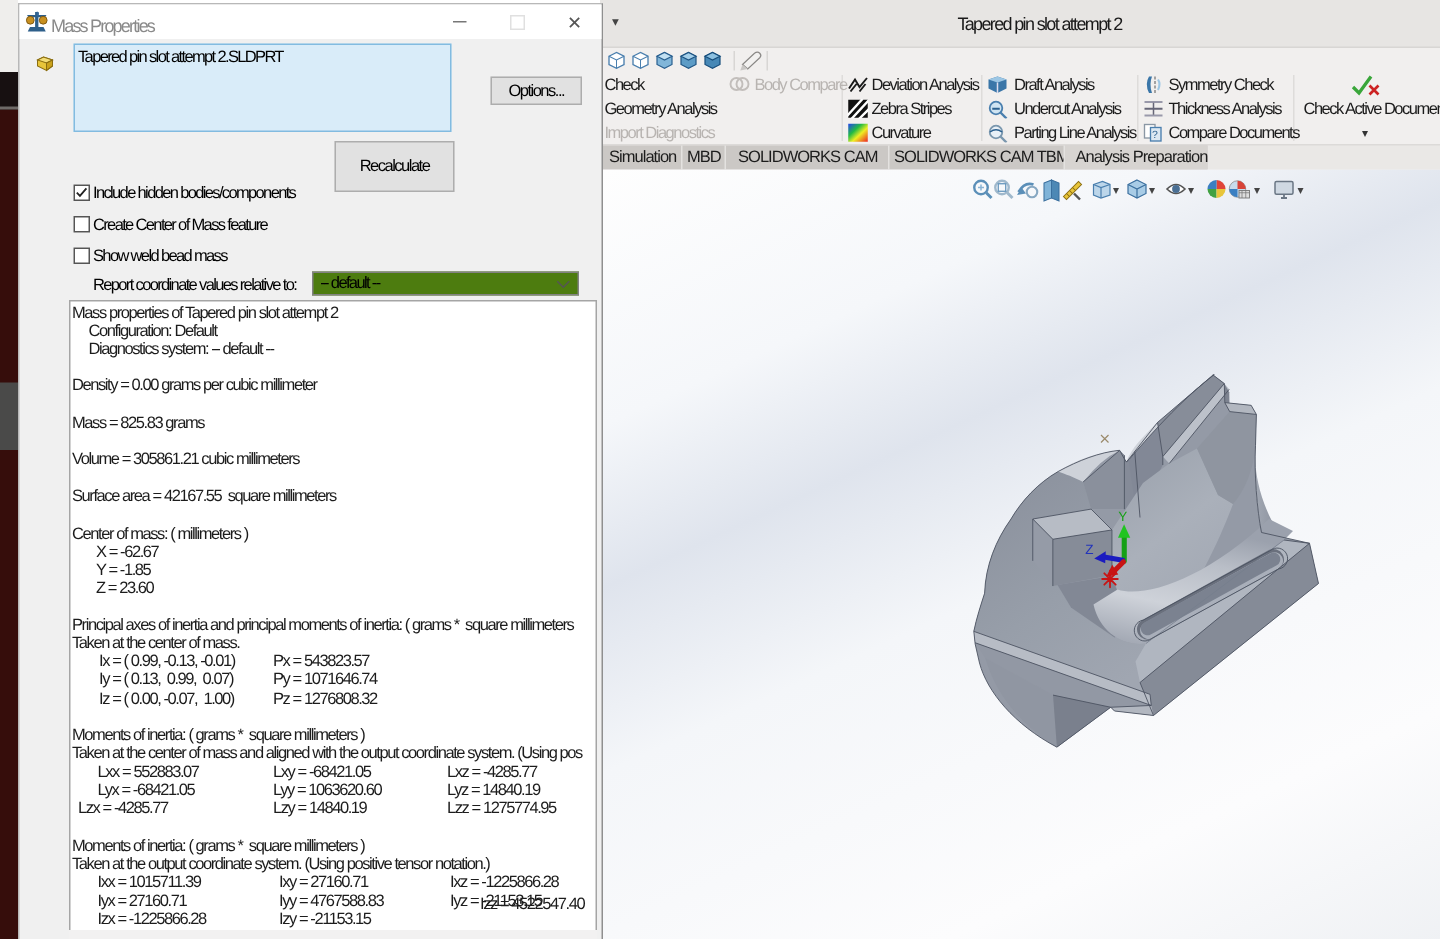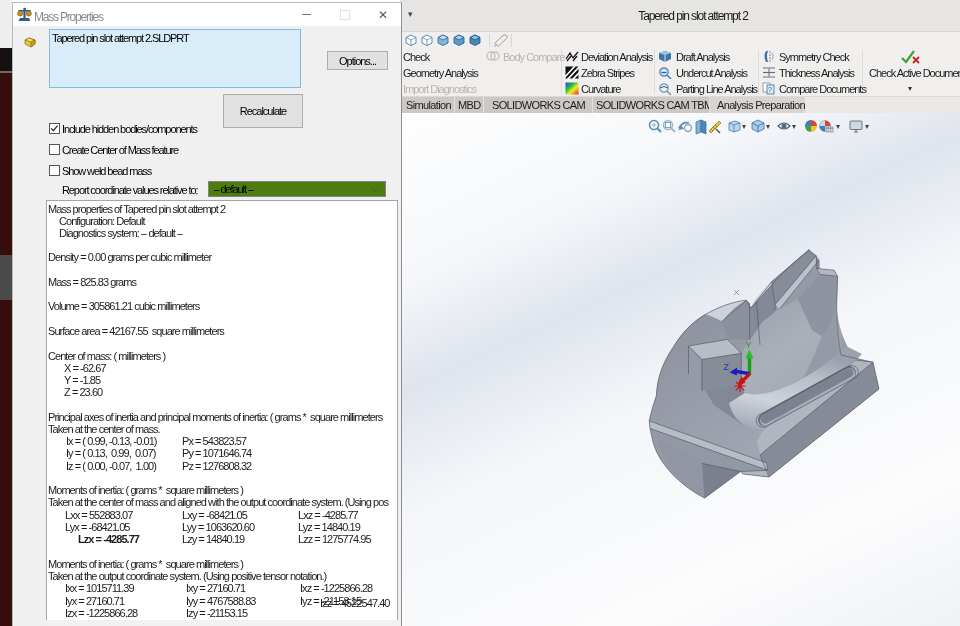--- a/index.html
+++ b/index.html
@@ -442,21 +442,21 @@
   <div class="rtxt" style="left:32px;top:258.6px;">Iz = ( 0.00, -0.07,  1.00)</div>
   <div class="rtxt" style="left:148px;top:258.6px;">Pz = 1276808.32</div>
   <div class="rtxt" style="left:14px;top:282.6px;">Moments of inertia: ( grams *  square millimeters )</div>
   <div class="rtxt" style="left:14px;top:294.6px;">Taken at the center of mass and aligned with the output coordinate system. (Using pos</div>
   <div class="rtxt" style="left:31px;top:307.6px;">Lxx = 552883.07</div>
   <div class="rtxt" style="left:148px;top:307.6px;">Lxy = -68421.05</div>
   <div class="rtxt" style="left:264px;top:307.6px;">Lxz = -4285.77</div>
   <div class="rtxt" style="left:31px;top:319.6px;">Lyx = -68421.05</div>
   <div class="rtxt" style="left:148px;top:319.6px;">Lyy = 1063620.60</div>
   <div class="rtxt" style="left:264px;top:319.6px;">Lyz = 14840.19</div>
-  <div class="rtxt" style="left:44px;top:331.6px;font-weight:bold;">Lzx = -4285.77</div>
+  <div class="rtxt" style="left:18px;top:331.6px;">Lzx = -4285.77</div>
   <div class="rtxt" style="left:148px;top:331.6px;">Lzy = 14840.19</div>
   <div class="rtxt" style="left:264px;top:331.6px;">Lzz = 1275774.95</div>
   <div class="rtxt" style="left:14px;top:356.6px;">Moments of inertia: ( grams *  square millimeters )</div>
   <div class="rtxt" style="left:14px;top:368.6px;">Taken at the output coordinate system. (Using positive tensor notation.)</div>
   <div class="rtxt" style="left:31px;top:380.6px;">Ixx = 1015711.39</div>
   <div class="rtxt" style="left:152px;top:380.6px;">Ixy = 27160.71</div>
   <div class="rtxt" style="left:266px;top:380.6px;">Ixz = -1225866.28</div>
   <div class="rtxt" style="left:31px;top:393.6px;">Iyx = 27160.71</div>
   <div class="rtxt" style="left:152px;top:393.6px;">Iyy = 4767588.83</div>
   <div class="rtxt" style="left:266px;top:393.6px;">Iyz = -21153.15</div>

